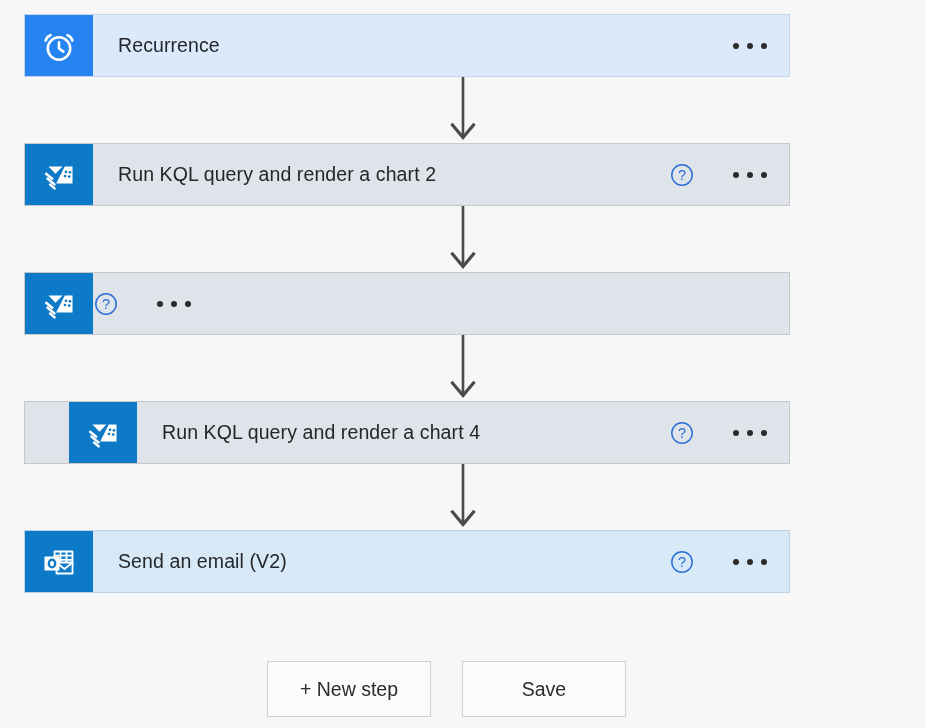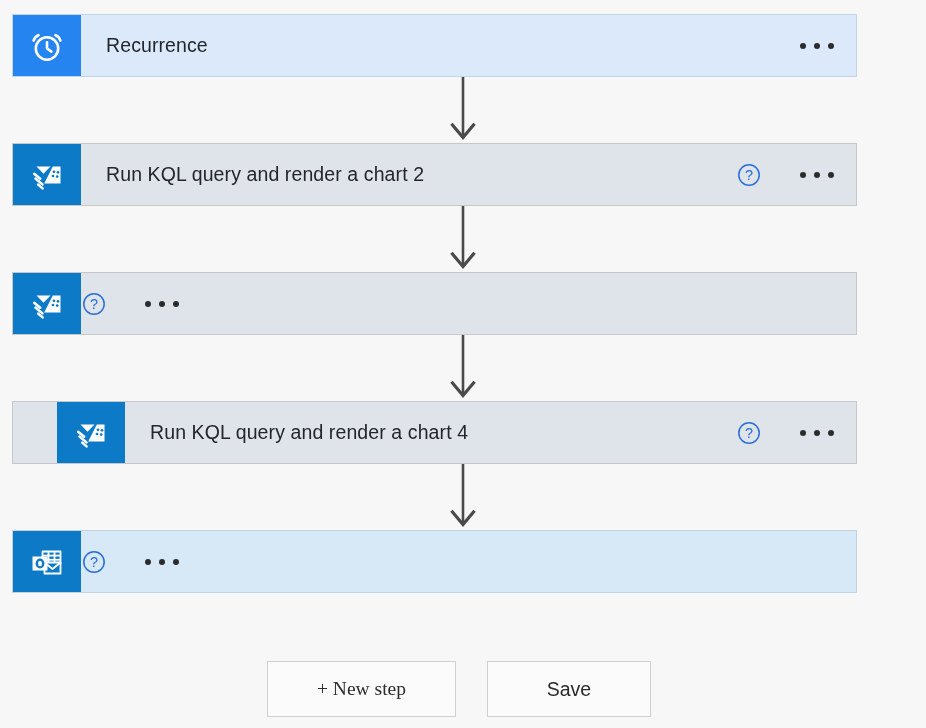--- a/index.html
+++ b/index.html
@@ -20,22 +20,22 @@
     position: absolute;
     left: 0;
     top: 0;
     width: 926px;
     height: 728px;
   }
 
   
   .action-card {
     position: absolute;
-    left: 12px;
-    width: 845px;
+    left: 24px;
+    width: 766px;
     height: 63px;
     box-sizing: border-box;
     border: 1px solid #c8c8c8;
     display: flex;
     align-items: stretch;
     background: #dfe3ea;
   }
   .action-card.card-recurrence {
     top: 14px;
     background: #dbe9fb;
@@ -136,21 +136,21 @@
     border: 1px solid #d0d0d0;
     color: #2b2b2b;
     font-family: "Liberation Sans", sans-serif;
     font-size: 19.5px;
     display: flex;
     align-items: center;
     justify-content: center;
     padding: 0;
     cursor: default;
   }
-  .flow-button.btn-new-step { width: 189px; font-family: Liberation Serif, serif; }
+  .flow-button.btn-new-step { width: 164px; }
   .flow-button.btn-save { width: 164px; }
 </style>
 </head>
 <body>
 
 <div class="flow-canvas">
 
   <div class="action-card card-recurrence">
     <div class="card-icon-tile">
       <svg width="40" height="40" viewBox="0 0 40 40" aria-hidden="true">
@@ -305,20 +305,21 @@
           <line x1="21.5" y1="9.5" x2="21.5" y2="22"></line>
           <line x1="27.5" y1="9.5" x2="27.5" y2="22"></line>
           <path d="M17.5 20.5 L33.5 20.5 L33.5 31.5 L17.5 31.5 Z" fill="#0d7ac8"></path>
           <path d="M17.5 20.5 L25.5 27.0 L33.5 20.5"></path>
         </g>
         <rect x="5.5" y="14.5" width="15" height="14" fill="#ffffff"></rect>
         <ellipse cx="13" cy="21.5" rx="4.4" ry="5.1" fill="#0d7ac8"></ellipse>
         <ellipse cx="13" cy="21.5" rx="2.0" ry="2.7" fill="#ffffff"></ellipse>
       </svg>
     </div>
+    <div class="card-title">Send an email (V2)</div>
     <div class="card-actions">
       <div class="help-icon">
         <svg width="24" height="24" viewBox="0 0 24 24" aria-hidden="true">
           <circle cx="12" cy="12" r="10.2" fill="none" stroke="#2a6fd6" stroke-width="1.5"></circle>
           <text x="12" y="17.2" text-anchor="middle" font-family="Liberation Sans, sans-serif" font-size="14.5" fill="#2a6fd6">?</text>
         </svg>
       </div>
       <div class="ellipsis-btn">
         <span></span>
         <span></span>

